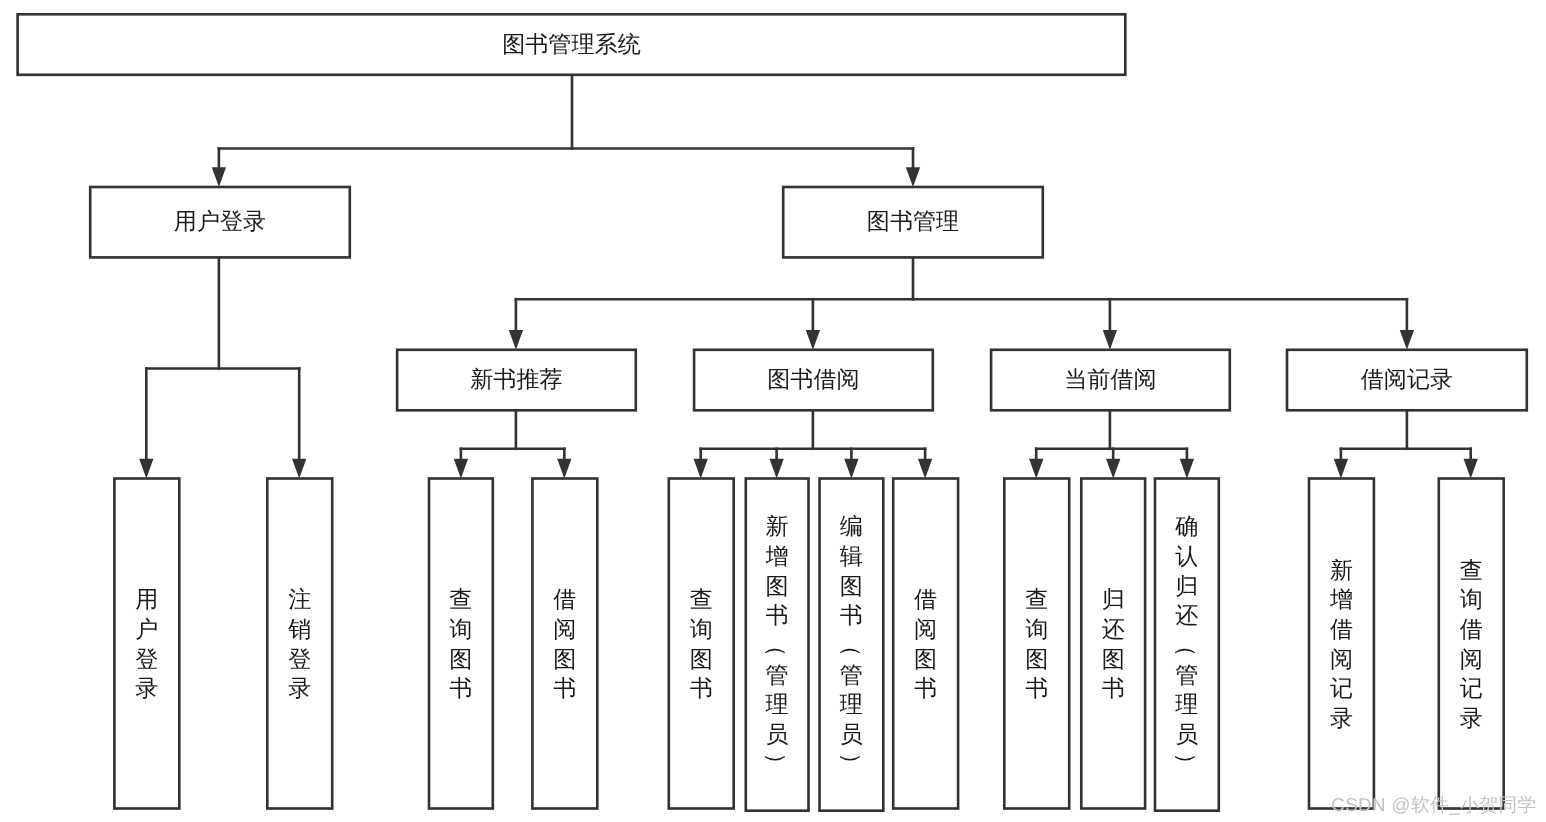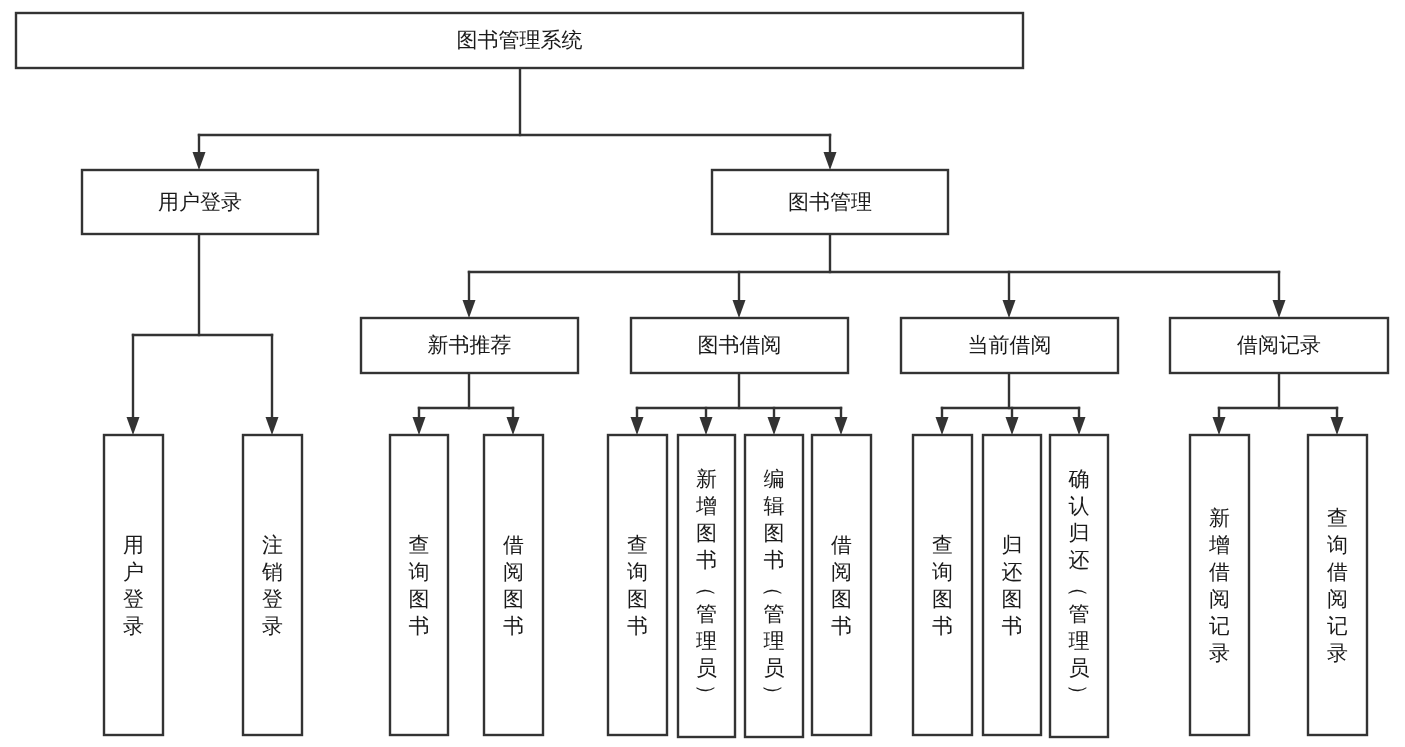--- a/index.html
+++ b/index.html
@@ -275,13 +275,14 @@
           <rect x="1308" y="435" width="59" height="300" class="node-box"></rect>
           <text x="1337.5" y="525.06" class="node-label-v">查</text>
           <text x="1337.5" y="552.06" class="node-label-v">询</text>
           <text x="1337.5" y="579.06" class="node-label-v">借</text>
           <text x="1337.5" y="606.06" class="node-label-v">阅</text>
           <text x="1337.5" y="633.06" class="node-label-v">记</text>
           <text x="1337.5" y="660.06" class="node-label-v">录</text>
         </g>
       </g>
   </svg>
+  <div class="watermark">CSDN @软件_小贺同学</div>
 </div>
 
 </body></html>

